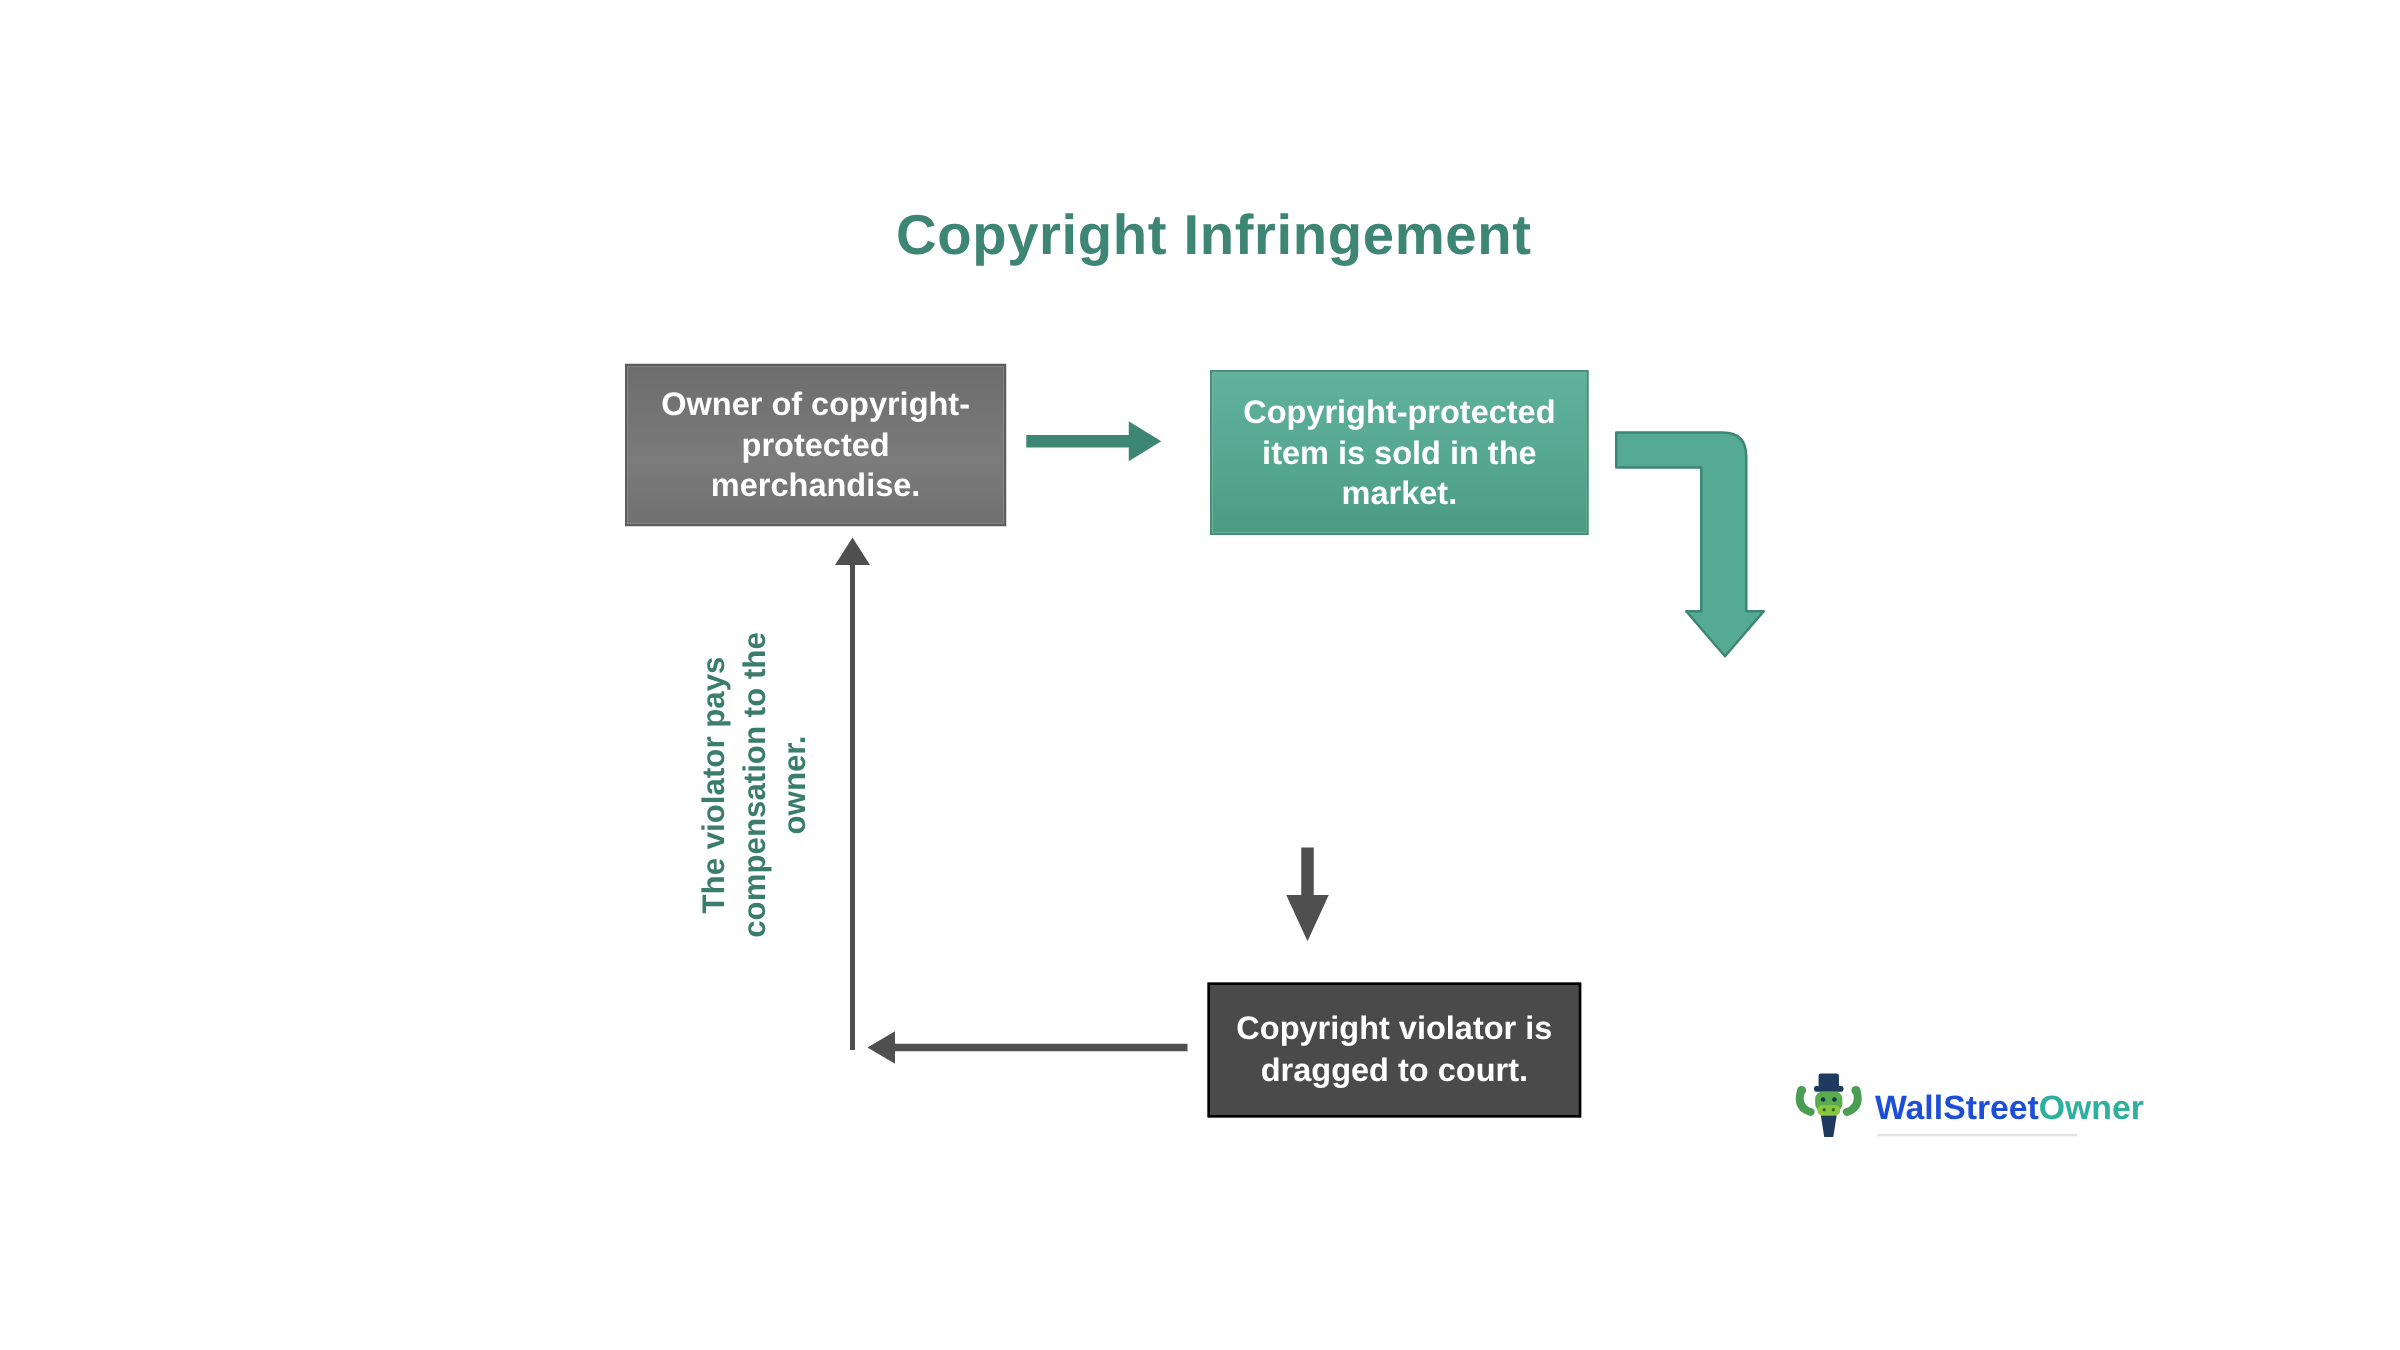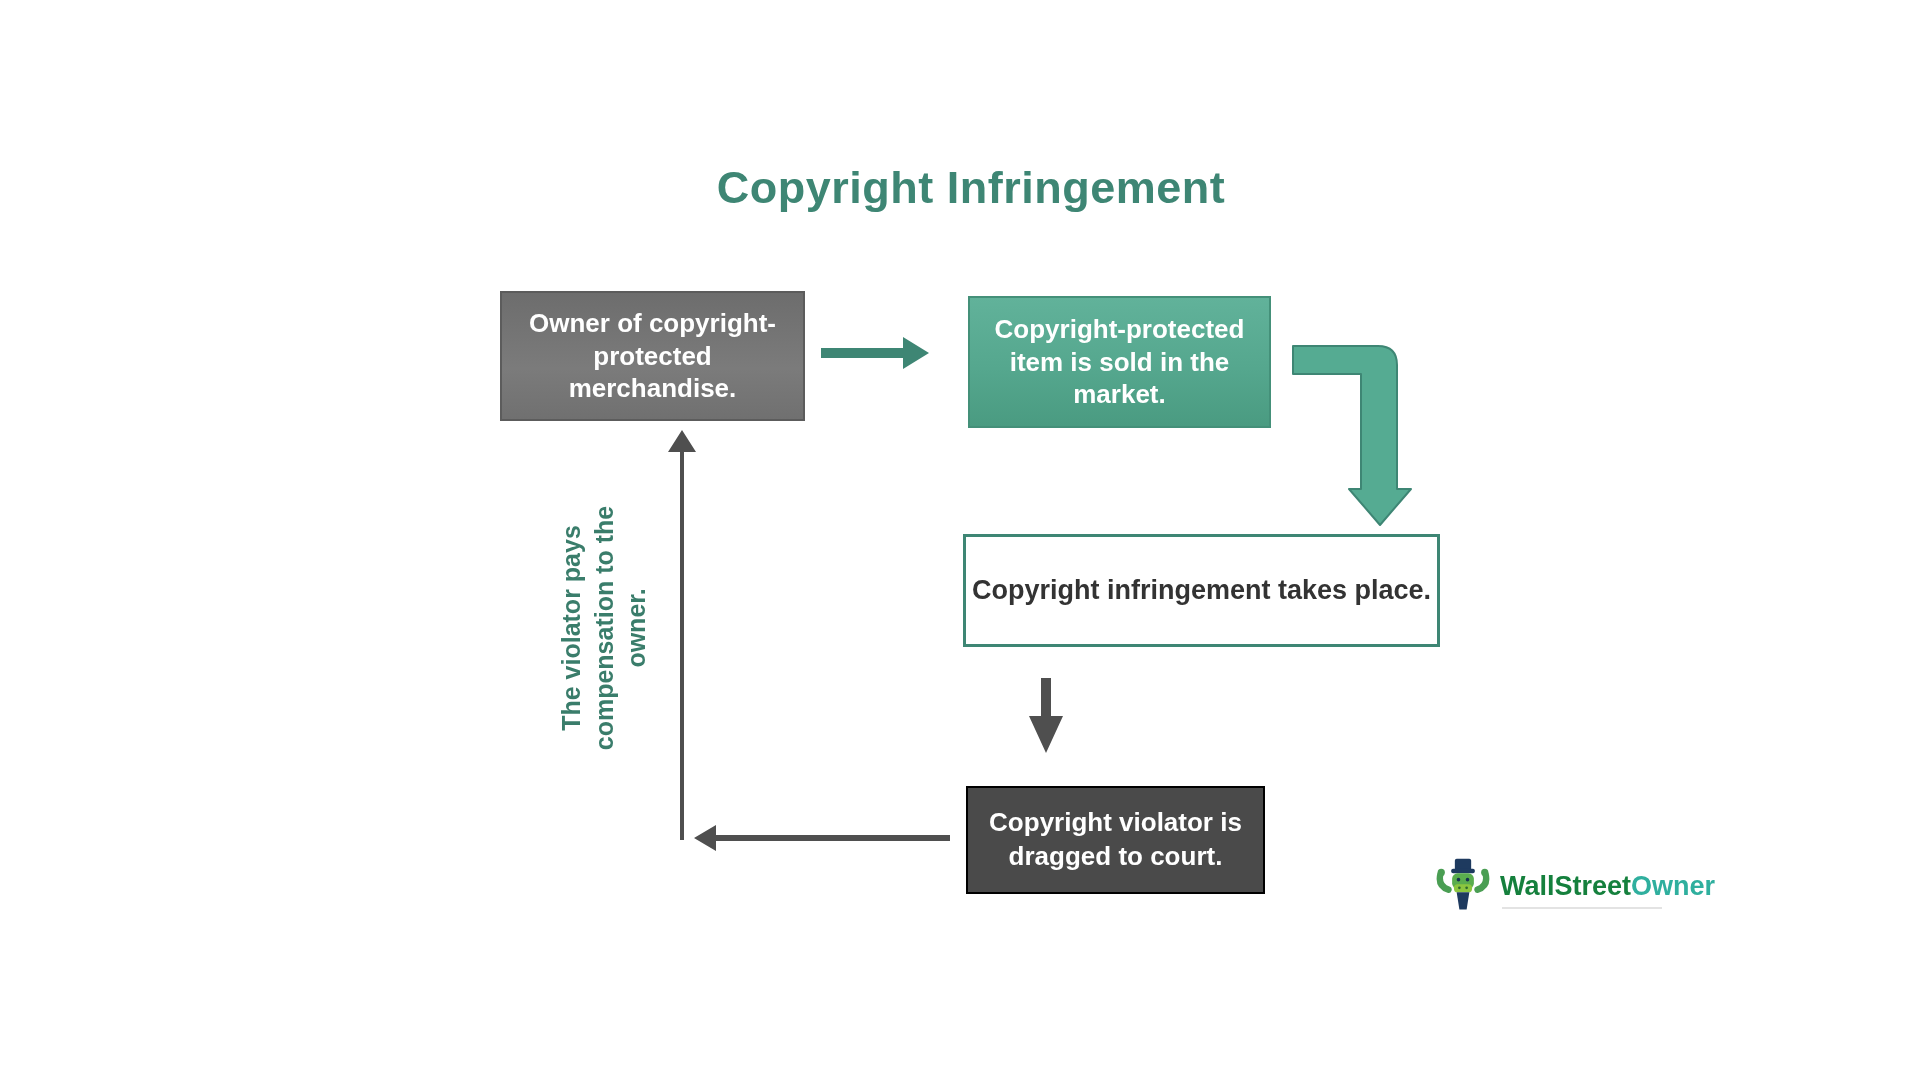--- a/index.html
+++ b/index.html
@@ -75,21 +75,21 @@
   .logo{
     position:absolute;
     left:1434px;top:856px;
     display:flex;align-items:center;
   }
   .logo-text{
     font-size:27px;font-weight:bold;
     margin-left:8px;
     white-space:nowrap;
   }
-  .logo-first{color:#15803d;margin-top:23px;}
+  .logo-first{color:#1d4ed8;margin-top:23px;}
   .logo-second{color:#2FAF9E;}
   .logo-underline{
     position:absolute;
     left:1502px;top:907px;
     width:160px;height:2px;
     background:#e3e3e3;
   }
 </style>
 </head>
 <body>
@@ -103,23 +103,20 @@
 item is sold in the
 market.</span>
   </div>
 
   <div class="node node-owner">
     <span>Owner of copyright-
 protected
 merchandise.</span>
   </div>
 
-  <div class="node node-infringement">
-    <span>Copyright infringement takes place.</span>
-  </div>
 
   <div class="node node-court">
     <span>Copyright violator is
 dragged to court.</span>
   </div>
 
   <div class="vertical-label">The violator pays
 compensation to the
 owner.</div>
 

